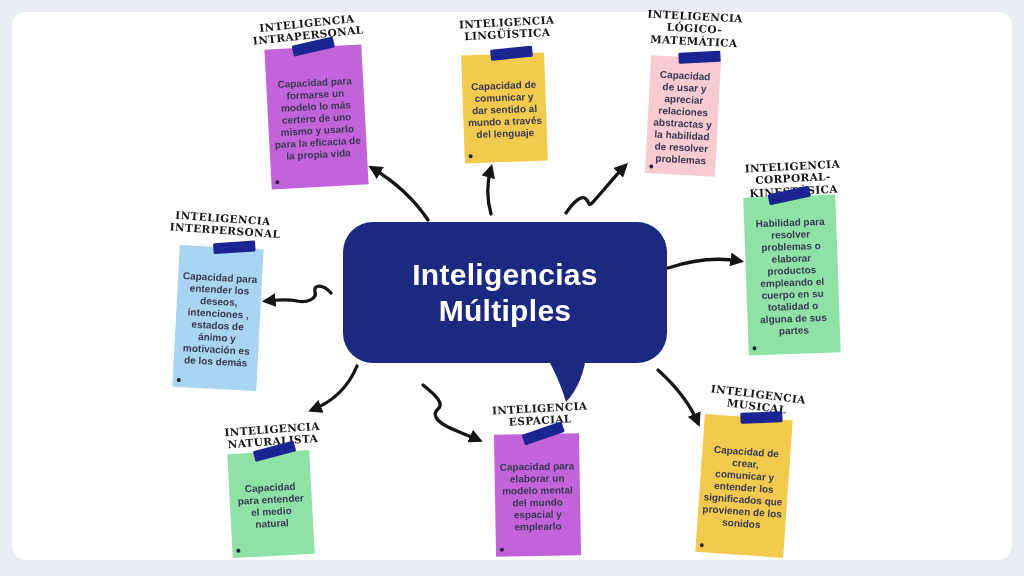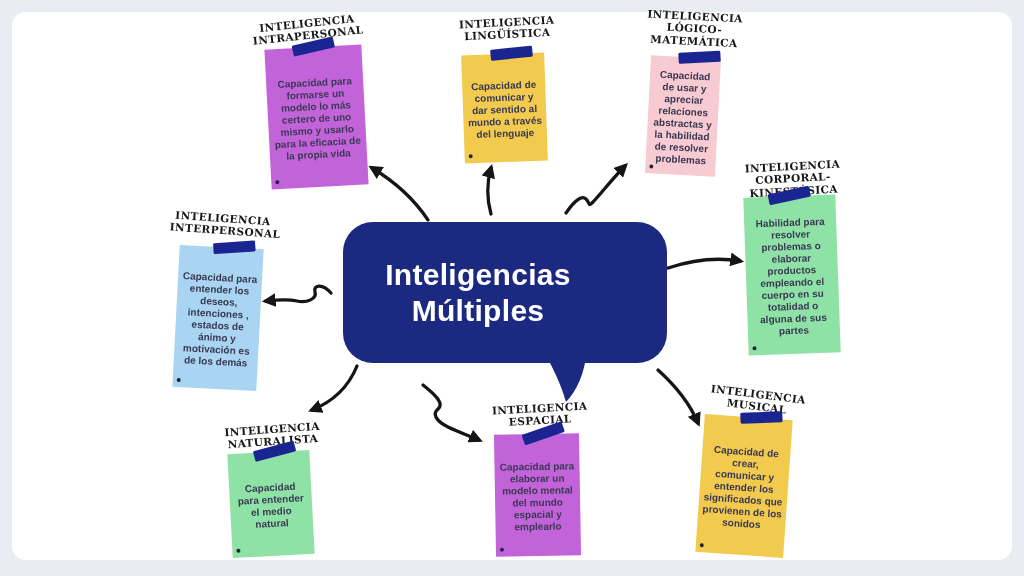--- a/index.html
+++ b/index.html
@@ -10,21 +10,21 @@
     font-family:"Liberation Sans", sans-serif;
   }
   .card {
     position:absolute; left:12px; top:12px; width:1000px; height:548px;
     background:#ffffff; border-radius:14px;
   }
   .connectors { position:absolute; left:0; top:0; width:1024px; height:576px; }
 
   .bubble {
     position:absolute; left:343px; top:222px; width:324px; height:141px;
-    border-radius:30px; display:flex; align-items:center; 
+    border-radius:30px; display:flex; align-items:center; justify-content:center;
   }
   .bubble-label {
     width:270px; text-align:center; color:#ffffff;
     font-weight:700; font-size:30px; line-height:1.2; letter-spacing:0.3px;
   }
 
   .group { position:absolute; inset:0; pointer-events:none; }
   .group > * { pointer-events:auto; }
 
   .note-title {

